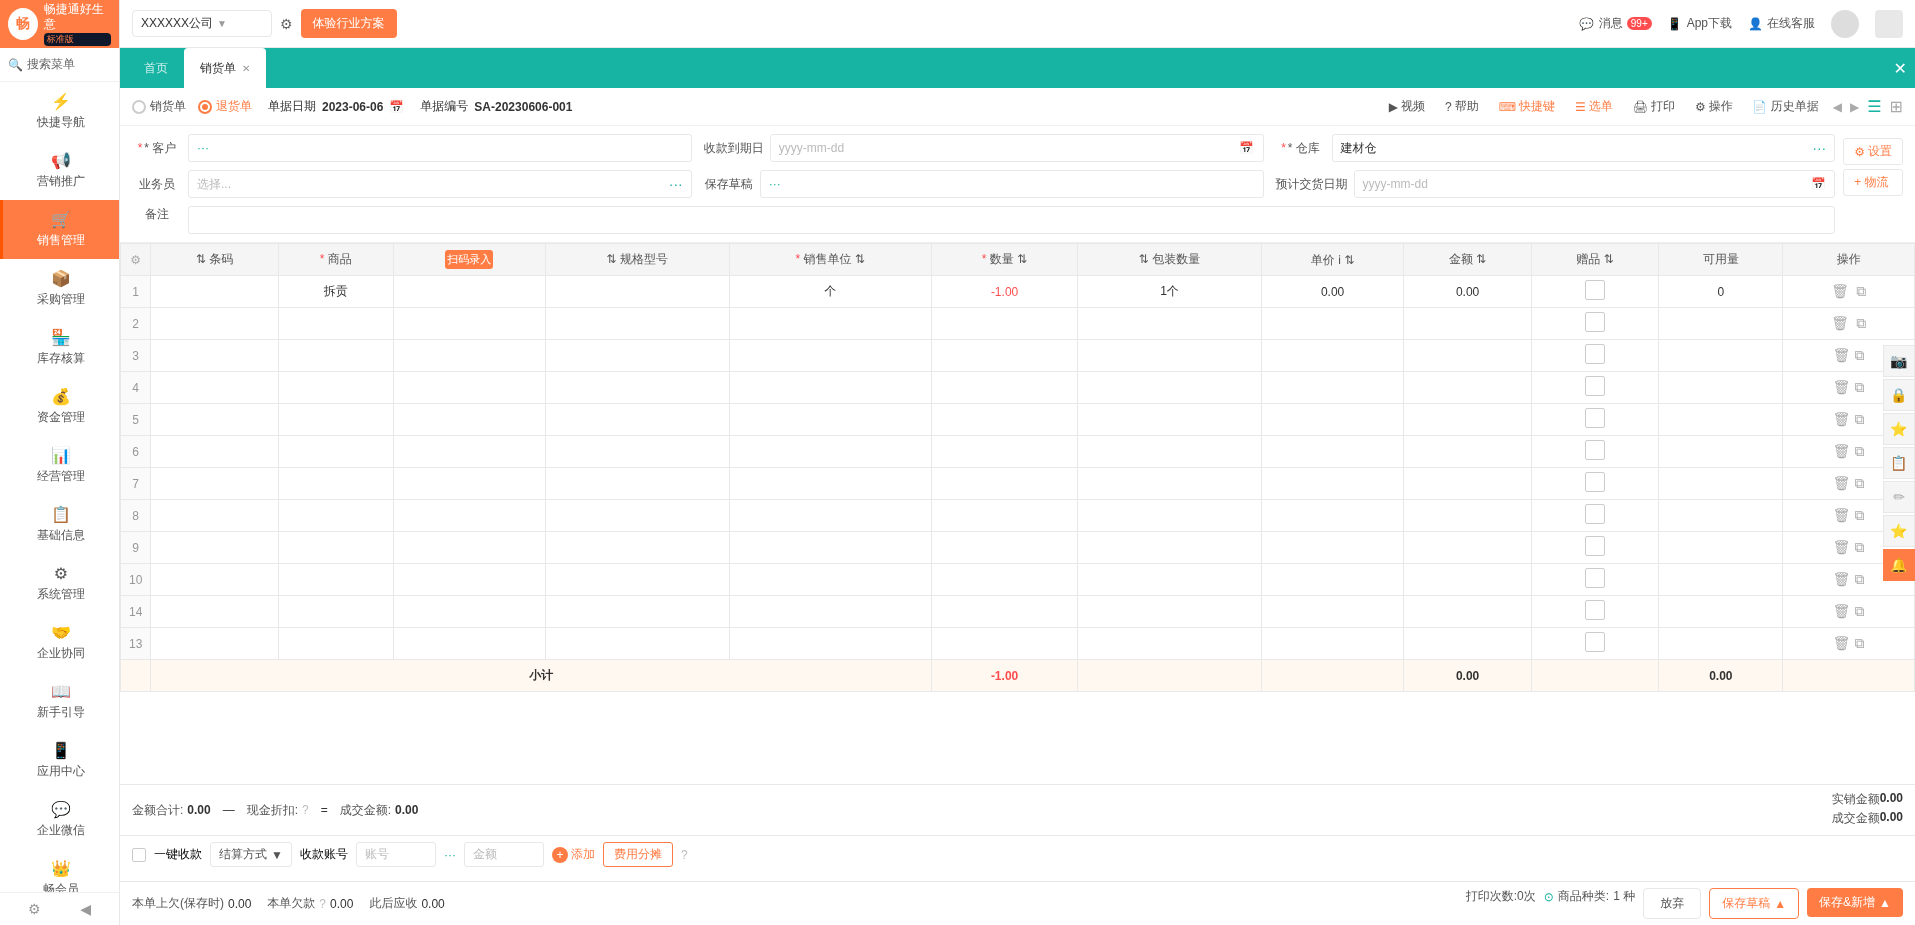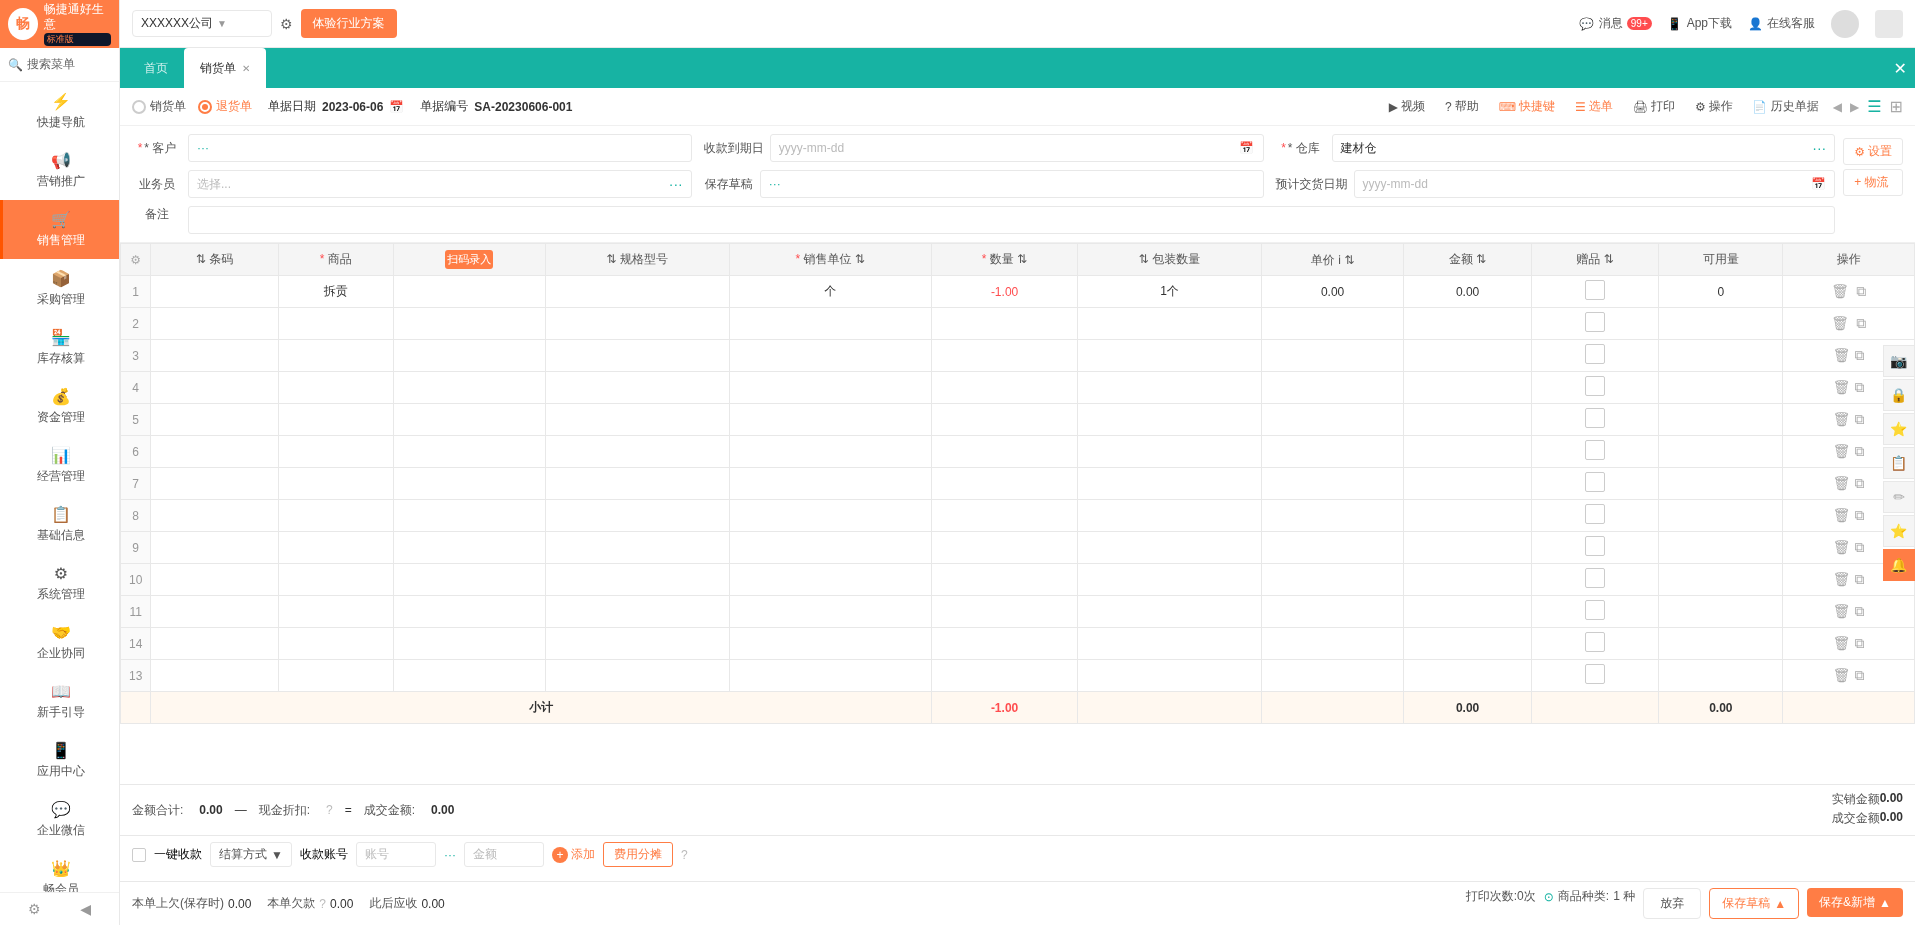--- a/index.html
+++ b/index.html
@@ -134,21 +134,21 @@
       padding: 2px 2px; font-size: 11px; cursor: pointer;
     }
     .checkbox-cell { width: 20px; height: 20px; border: 1px solid #ccc; display: inline-block; border-radius: 2px; }
     .op-btn { color: #aaa; cursor: pointer; font-size: 14px; margin: 0 2px; }
 
     
     .bottom-summary {
       background: #fff; border-top: 1px solid #e8e8e8; padding: 6px 12px;
       display: flex; align-items: center; gap: 12px;
     }
-    .summary-item { display: flex; align-items: center; gap: 16px; color: #555; }
+    .summary-item { display: flex; align-items: center; gap: 4px; color: #555; }
     .summary-dash { color: #333; }
     .summary-equals { color: #333; }
     .summary-amount { color: #333; font-weight: bold; }
     .help-icon { color: #bbb; cursor: pointer; }
     .right-summary { margin-left: auto; text-align: right; }
     .right-summary-row { display: flex; justify-content: space-between; gap: 0; color: #555; margin-bottom: 2px; }
     .right-summary-val { font-weight: bold; color: #333; }
 
     
     .payment-row {
@@ -628,35 +628,20 @@
               <td></td>
               <td></td>
               <td></td>
               <td></td>
               <td></td>
               <td><span class="checkbox-cell"></span></td>
               <td></td>
               <td><span class="op-btn">🗑</span><span class="op-btn">⧉</span></td>
             </tr>
           <tr>
-              <td class="row-num">11</td>
-              <td></td>
-              <td></td>
-              <td></td>
-              <td></td>
-              <td></td>
-              <td></td>
-              <td></td>
-              <td></td>
-              <td></td>
-              <td><span class="checkbox-cell"></span></td>
-              <td></td>
-              <td><span class="op-btn">🗑</span><span class="op-btn">⧉</span></td>
-            </tr>
-          <tr>
               <td class="row-num">14</td>
               <td></td>
               <td></td>
               <td></td>
               <td></td>
               <td></td>
               <td></td>
               <td></td>
               <td></td>
               <td></td>

